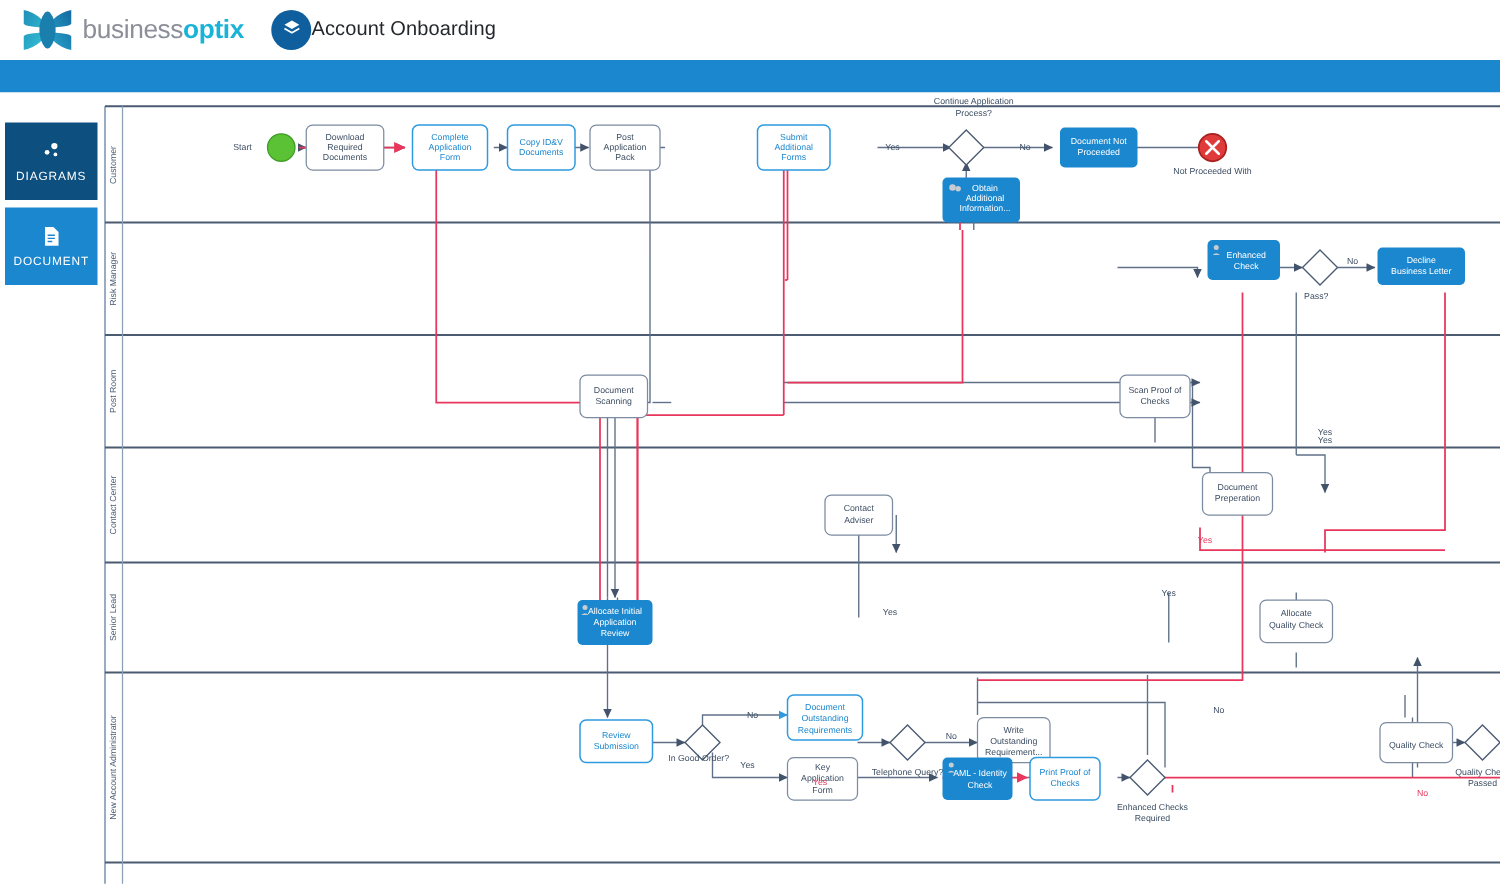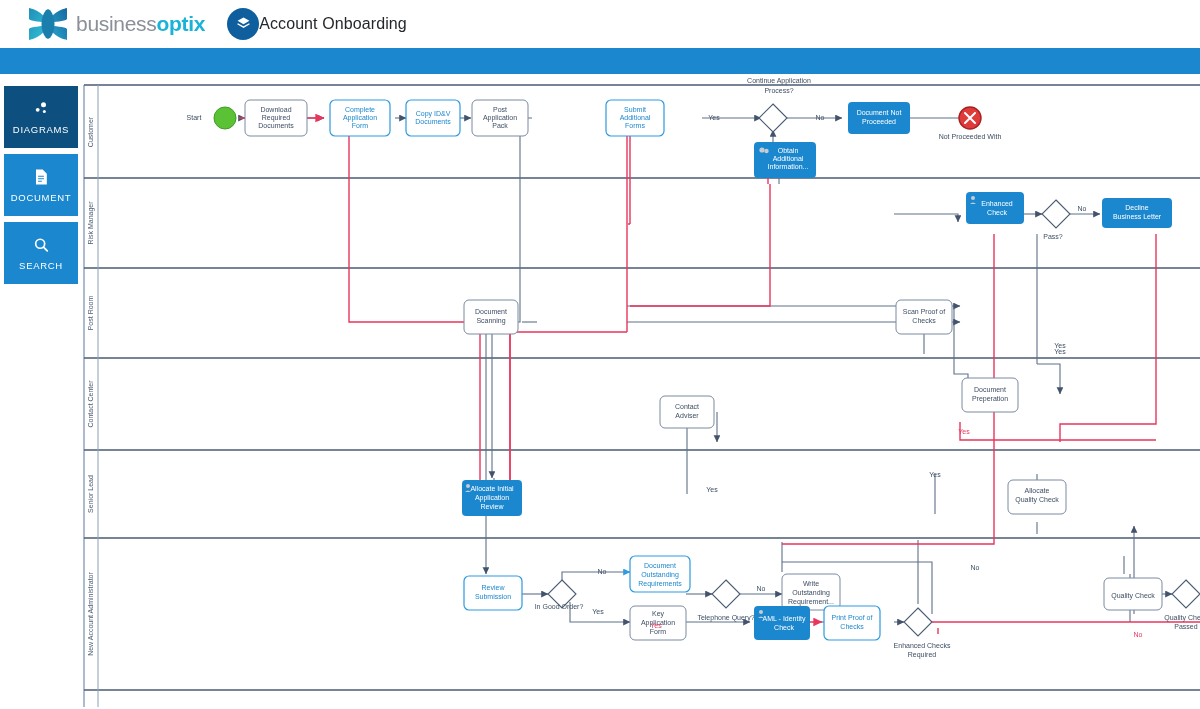--- a/index.html
+++ b/index.html
@@ -13,42 +13,42 @@
   
   #app { position: relative; width: 1200px; height: 709px; }
   #header {
     position: absolute; left: 0; top: 0; width: 1200px; height: 48px;
     background: #ffffff; display: flex; align-items: center;
   }
   #header-band {
     position: absolute; left: 0; top: 48px; width: 1200px; height: 26px;
     background: #1b87ce;
   }
-  .logo-wrap { display: flex; align-items: center; padding-left: 26px; }
+  .logo-wrap { display: flex; align-items: center; padding-left: 16px; }
   .logo-mark { width: 44px; height: 38px; }
   .logo-text {
     font-size: 21px; letter-spacing: -0.3px; margin-left: 6px;
     font-family: "Liberation Sans", sans-serif;
   }
   .logo-text .t1 { color: #8a8f98; }
   .logo-text .t2 { color: #18b3d7; font-weight: bold; }
   .doc-badge {
     width: 32px; height: 32px; border-radius: 50%;
     background: #0f5f9e; margin-left: 22px;
     display: flex; align-items: center; justify-content: center;
   }
   #doc-title {
     font-size: 16px; color: #23282d;
     letter-spacing: .1px;
   }
 
   
   #sidebar {
     position: absolute; left: 0; top: 74px; width: 82px; height: 635px;
-    background: #ffffff; padding-top: 12px;
+    background: #ffffff; padding-top: 24px;
   }
   .side-item {
     width: 74px; height: 62px; margin: 0 4px 6px 4px;
     background: #1b87ce; color: #ffffff;
     display: flex; flex-direction: column;
     align-items: center; justify-content: center; cursor: pointer;
   }
   .side-item.active { background: #0d4f7e; }
   .side-item .sl { font-size: 9.5px; letter-spacing: .7px; margin-top: 5px; }
   .side-item svg { display: block; }
@@ -139,29 +139,20 @@
         <svg viewBox="0 0 24 24" width="20" height="20">
           <path d="M6 3 h8 l5 5 v13 h-13 Z" fill="#fff"></path>
           <path d="M8.5 11 h7 M8.5 14 h7 M8.5 17 h4.5" stroke="#1b87ce" stroke-width="1.3"></path>
         </svg>
       </span>
       <span class="sl">DOCUMENT</span>
     </div>
 
 
 
-    <div class="side-item">
-      <span>
-        <svg viewBox="0 0 24 24" width="20" height="20">
-          <circle cx="11" cy="10.5" r="5.4" fill="none" stroke="#fff" stroke-width="2"></circle>
-          <path d="M15 14.6 L19.5 19" stroke="#fff" stroke-width="2.2" stroke-linecap="round"></path>
-        </svg>
-      </span>
-      <span class="sl">SEARCH</span>
-    </div>
   </div>
 
   <div id="canvas">
     <svg width="1118" height="635" viewBox="0 0 1118 635">
       <defs>
         <marker id="ah" markerWidth="7" markerHeight="7" refX="6.2" refY="3.1" orient="auto">
           <path d="M0,0 L6.5,3.1 L0,6.2 Z" fill="#42536b"></path>
         </marker>
         <marker id="ahr" markerWidth="7" markerHeight="7" refX="6.2" refY="3.1" orient="auto">
           <path d="M0,0 L6.5,3.1 L0,6.2 Z" fill="#e8365c"></path>

